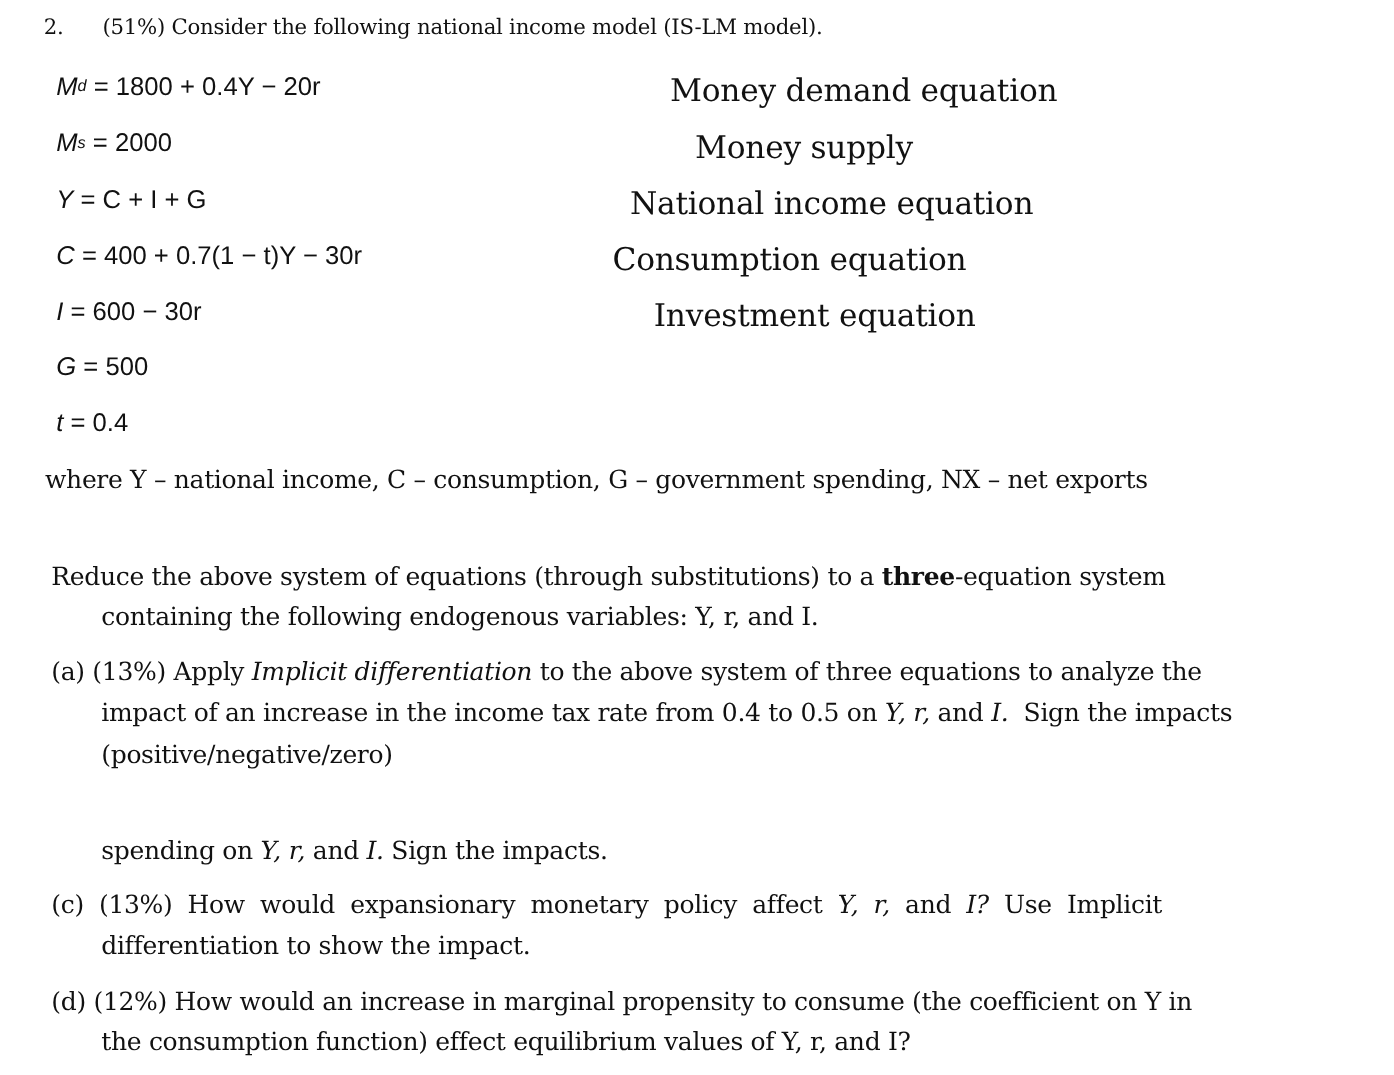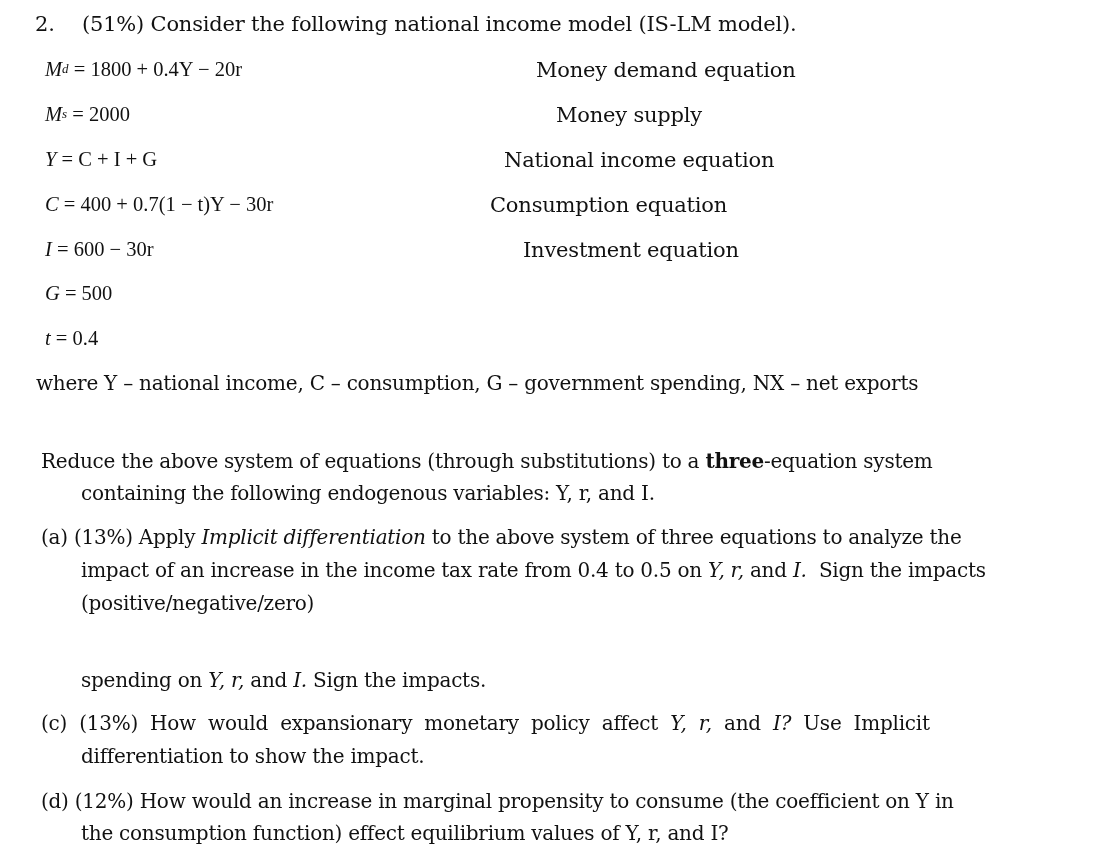--- a/index.html
+++ b/index.html
@@ -3,26 +3,26 @@
   <meta charset="utf-8">
   <style>
     html, body { margin: 0; padding: 0; background: #ffffff; }
     body {
       width: 1115px; height: 860px; overflow: hidden; position: relative;
       font-family: "DejaVu Serif", "Liberation Serif", serif;
       color: #111111;
     }
     .page { position: absolute; left: 0; top: 0; width: 1115px; height: 860px; }
     .abs { position: absolute; white-space: nowrap; }
-    .title { font-size: 21px; letter-spacing: -0.2px; }
+    .title { font-size: 17px; letter-spacing: -0.2px; }
     .num { display: inline-block; width: 47px; }
-    .eq { font-family: Liberation Serif, serif; font-size: 20.5px; }
+    .eq { font-family: Liberation Sans, sans-serif; font-size: 20.5px; }
     .eq i { font-style: italic; }
     .eq sup { font-size: 13px; font-style: italic; position: relative; top: -3px; vertical-align: baseline; }
-    .label { font-size: 21px; letter-spacing: -0.2px; }
+    .label { font-size: 25px; letter-spacing: -0.2px; }
     .para { font-size: 20px; letter-spacing: -0.25px; }
     .para i { font-style: italic; }
     .para b { font-weight: bold; }
   </style>
 </head>
 <body>
 
 <div class="page">
 
   <div class="abs title" style="left:35px; top:12px;">

